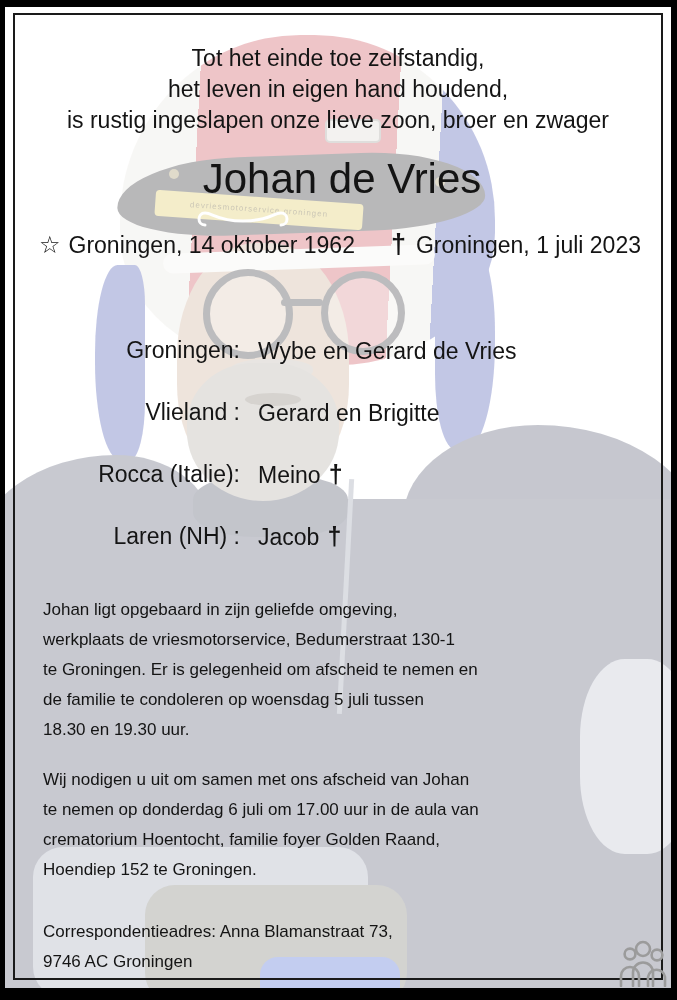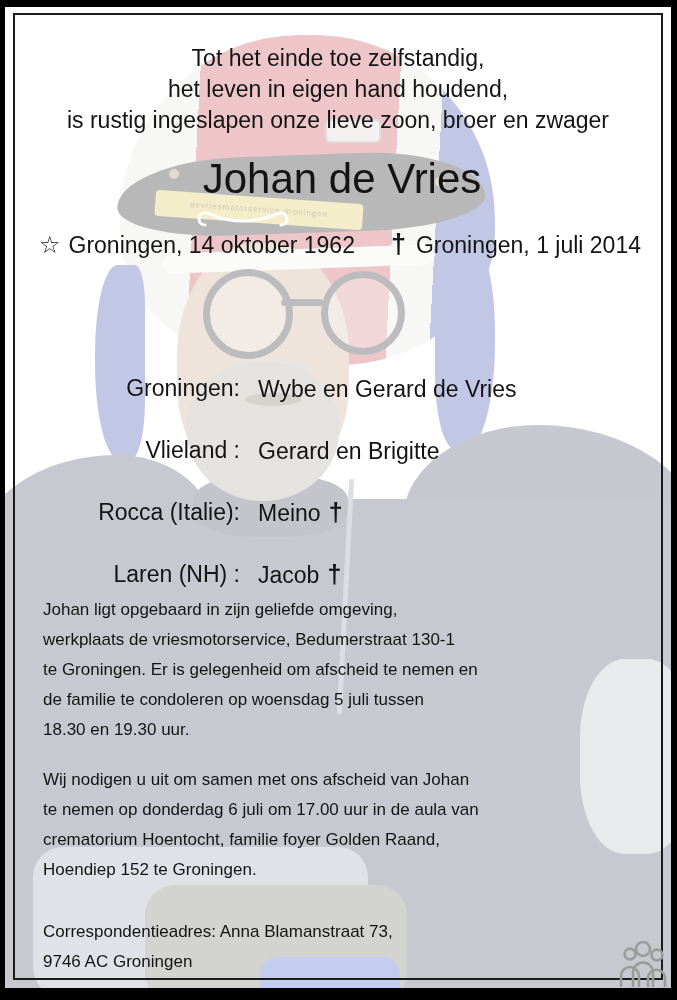--- a/index.html
+++ b/index.html
@@ -48,21 +48,21 @@
 
   
   .content{position:absolute;inset:0;z-index:6;}
   .content > div{position:absolute;}
   .intro{top:36px;left:0;right:0;text-align:center;font-size:23px;line-height:31px;}
   .name{top:146px;left:0;right:0;text-align:center;font-size:42px;line-height:52px;margin-left:8px;}
   .dates{top:222px;left:0;right:0;display:flex;justify-content:space-between;
          padding:0 30px 0 34px;font-size:23px;line-height:30px;align-items:flex-end;}
   .sym-star{font-family:"DejaVu Sans",sans-serif;font-size:24px;margin-right:8px;}
   .sym-cross{font-weight:700;font-size:27px;margin-right:10px;}
-  .family{top:330px;left:38px;right:30px;font-size:23px;margin-top:38px;}
+  .family{top:330px;left:38px;right:30px;font-size:23px;}
   .family .row{display:grid;grid-template-columns:197px 18px auto;line-height:26px;margin-bottom:35px;}
   .family .place{text-align:right;}
   .family .cross{font-weight:700;font-size:25px;margin-left:8px;}
   .para{left:38px;right:20px;font-size:17px;line-height:30px;}
   .para .ln{white-space:nowrap;}
   .p1{top:588px;} .p2{top:758px;} .corr{top:910px;}
   .bold{font-weight:400;}
   
   .logo{position:absolute;right:3px;bottom:1px;z-index:7;}
 </style>
@@ -113,21 +113,21 @@
         <div>is rustig ingeslapen onze lieve zoon, broer en zwager</div>
       </div>
 
       <div class="name">Johan de Vries</div>
 
       <div class="dates">
         <span>
           <span class="sym-star">☆</span><span>Groningen, 14 oktober 1962</span>
         </span>
         <span>
-          <span class="sym-cross">†</span><span>Groningen, 1 juli 2014</span>
+          <span class="sym-cross">†</span><span>Groningen, 1 juli 2023</span>
         </span>
       </div>
 
       <div class="family">
         <div class="row">
           <span class="place">Groningen:</span>
             <span></span>
           <span><span>Wybe en Gerard de Vries</span><span class="cross"></span></span>
         </div>
         <div class="row">

